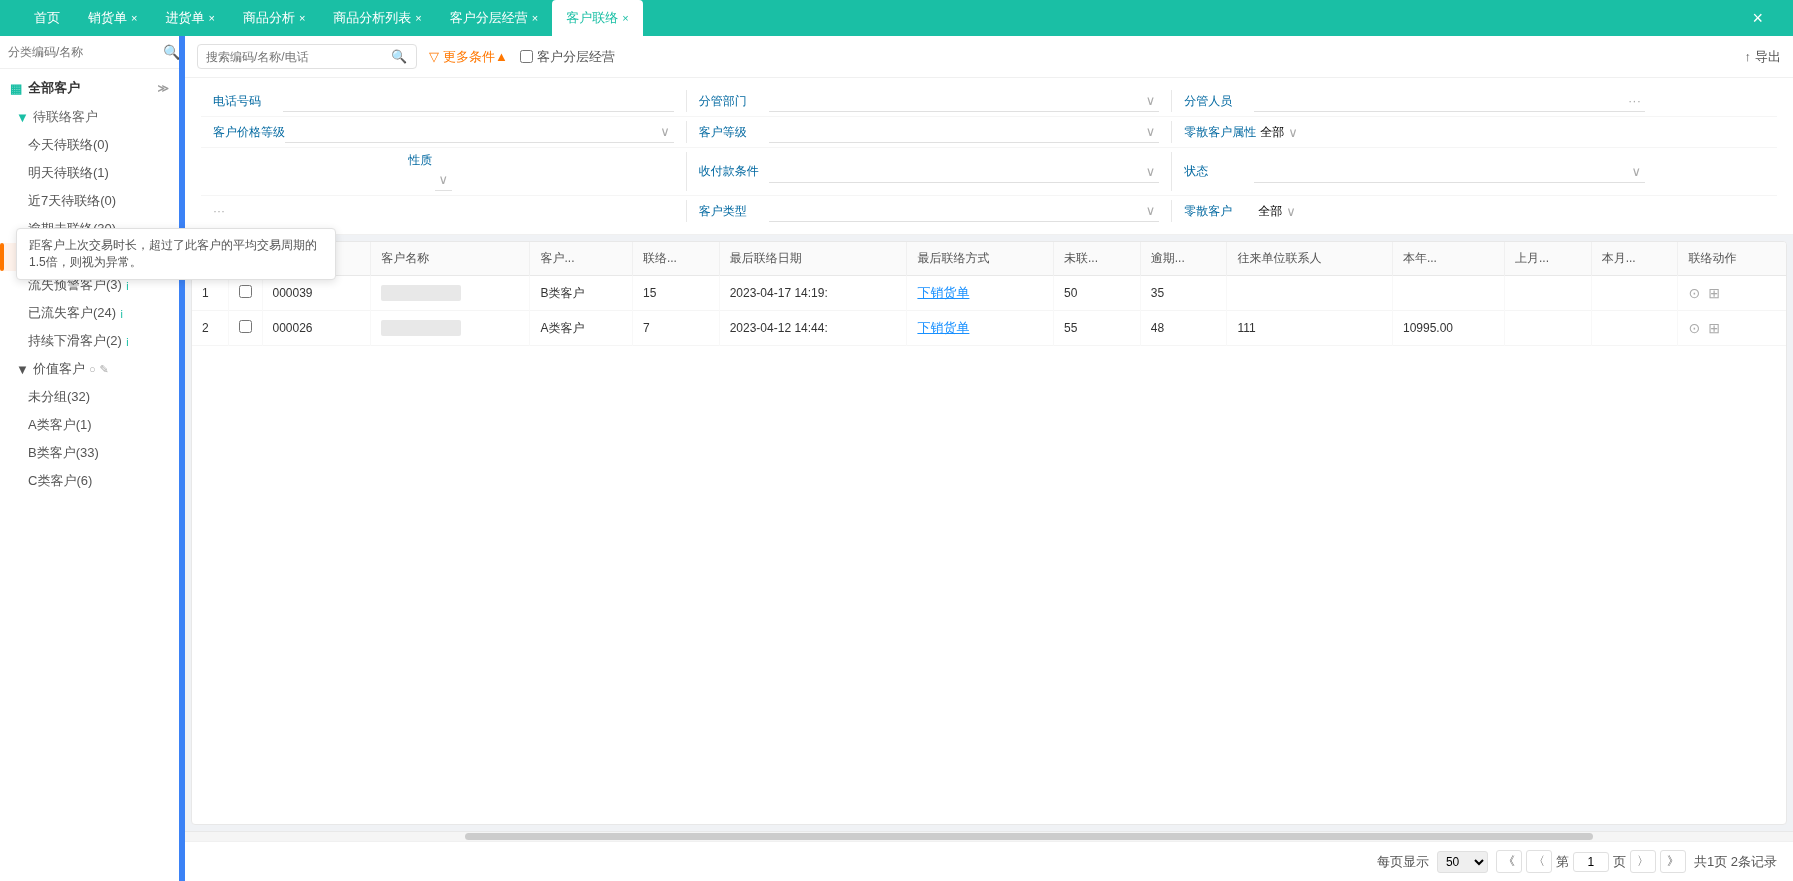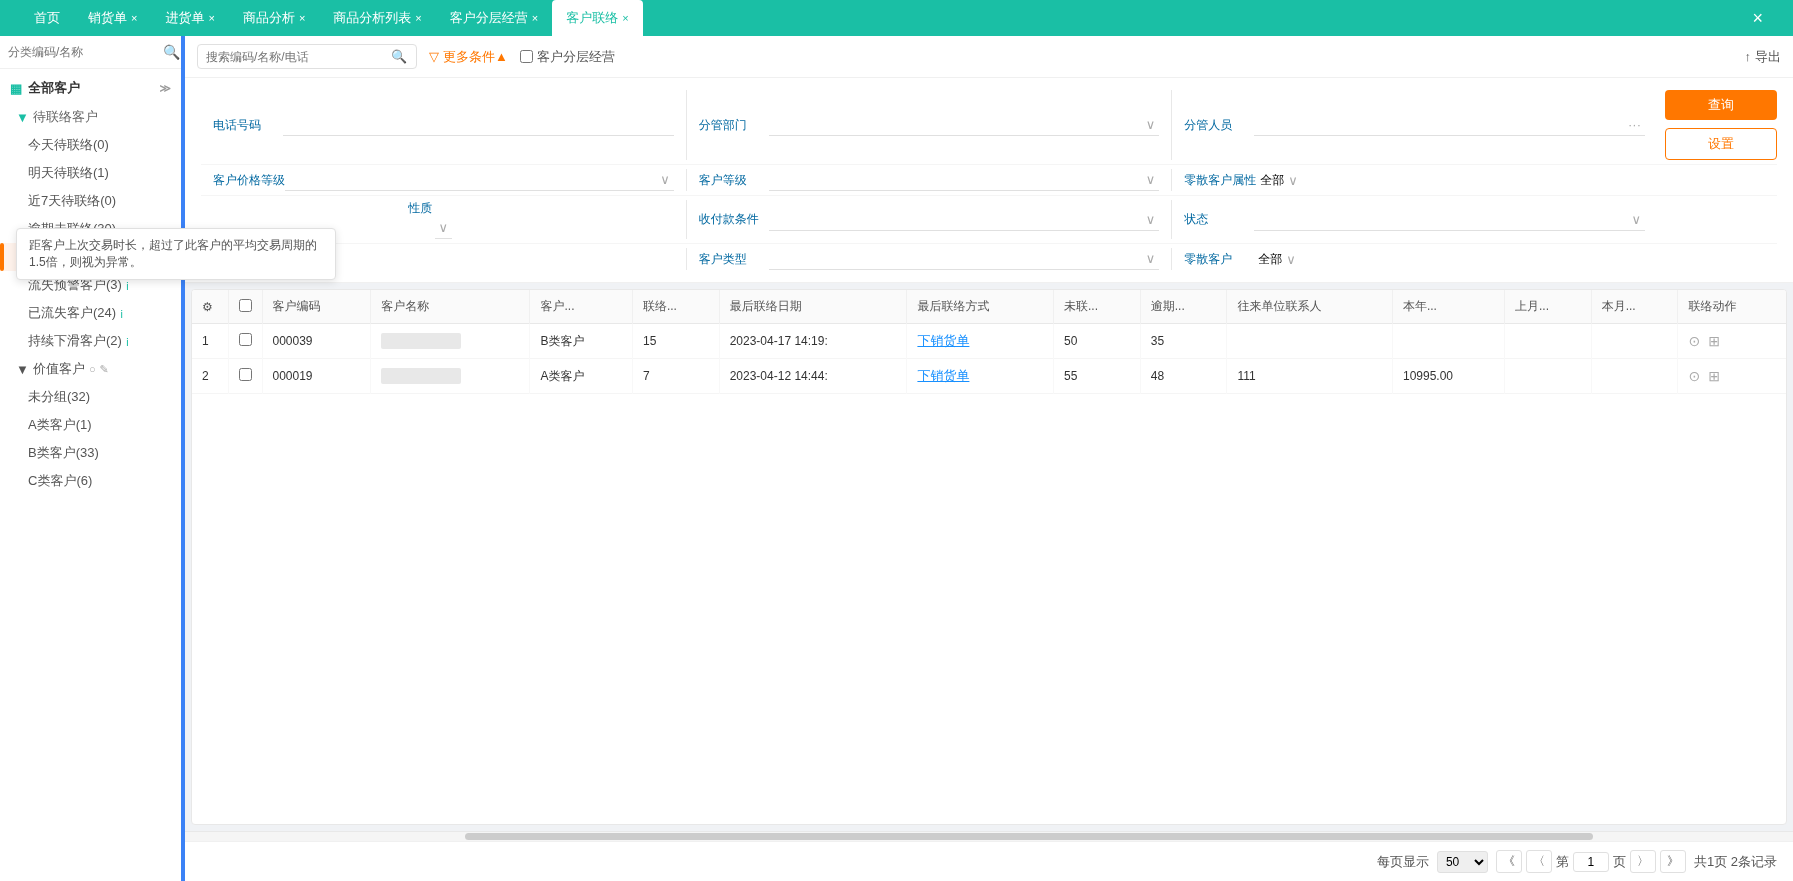--- a/index.html
+++ b/index.html
@@ -38,21 +38,21 @@
     .main-layout {
       display: flex;
       height: calc(881px - 36px);
       background: #f0f2f5;
     }
 
     
     .sidebar {
       width: 185px;
       background: white;
-      border-right: 4px solid #3b82f6;
+      border-right: 6px solid #3b82f6;
       display: flex;
       flex-direction: column;
       overflow: hidden;
       flex-shrink: 0;
     }
     .sidebar-search {
       padding: 8px;
       display: flex;
       align-items: center;
       border-bottom: 1px solid #f0f0f0;
@@ -493,24 +493,20 @@
             <span class="arrow">∨</span>
           </div>
         </div>
         <div class="vdivider"></div>
         <div class="filter-field" style="padding: 0 12px;">
           <span class="filter-label">分管人员</span>
           <div class="filter-select">
             <span></span>
             <span class="arrow">···</span>
           </div>
-        </div>
-        <div class="btn-group">
-          <button class="query-btn">查询</button>
-          <button class="settings-btn">设置</button>
         </div>
       </div>
 
       <div style="display:grid;grid-template-columns:1fr 1px 1fr 1px 1fr 120px;gap:0;padding:4px 0;border-bottom:1px solid #f5f5f5;align-items:center;">
         <div class="filter-field" style="padding: 0 12px;">
           <span class="filter-label">客户价格等级</span>
           <div class="filter-select">
             <span></span>
             <span class="arrow">∨</span>
           </div>
@@ -627,21 +623,21 @@
             <td>
               <div class="action-icons">
                 <span class="action-icon">⊙</span>
                 <span class="action-icon">⊞</span>
               </div>
             </td>
           </tr>
           <tr>
             <td>2</td>
             <td><input type="checkbox" style=""></td>
-            <td>000019</td>
+            <td>000026</td>
             <td>
               <div style="width:80px;height:16px;background:#e8e8e8;border-radius:2px;"></div>
             </td>
             <td>A类客户</td>
             <td>7</td>
             <td>2023-04-12 14:44:</td>
             <td><span class="link-text">下销货单</span></td>
             <td>55</td>
             <td>48</td>
             <td>111</td>

